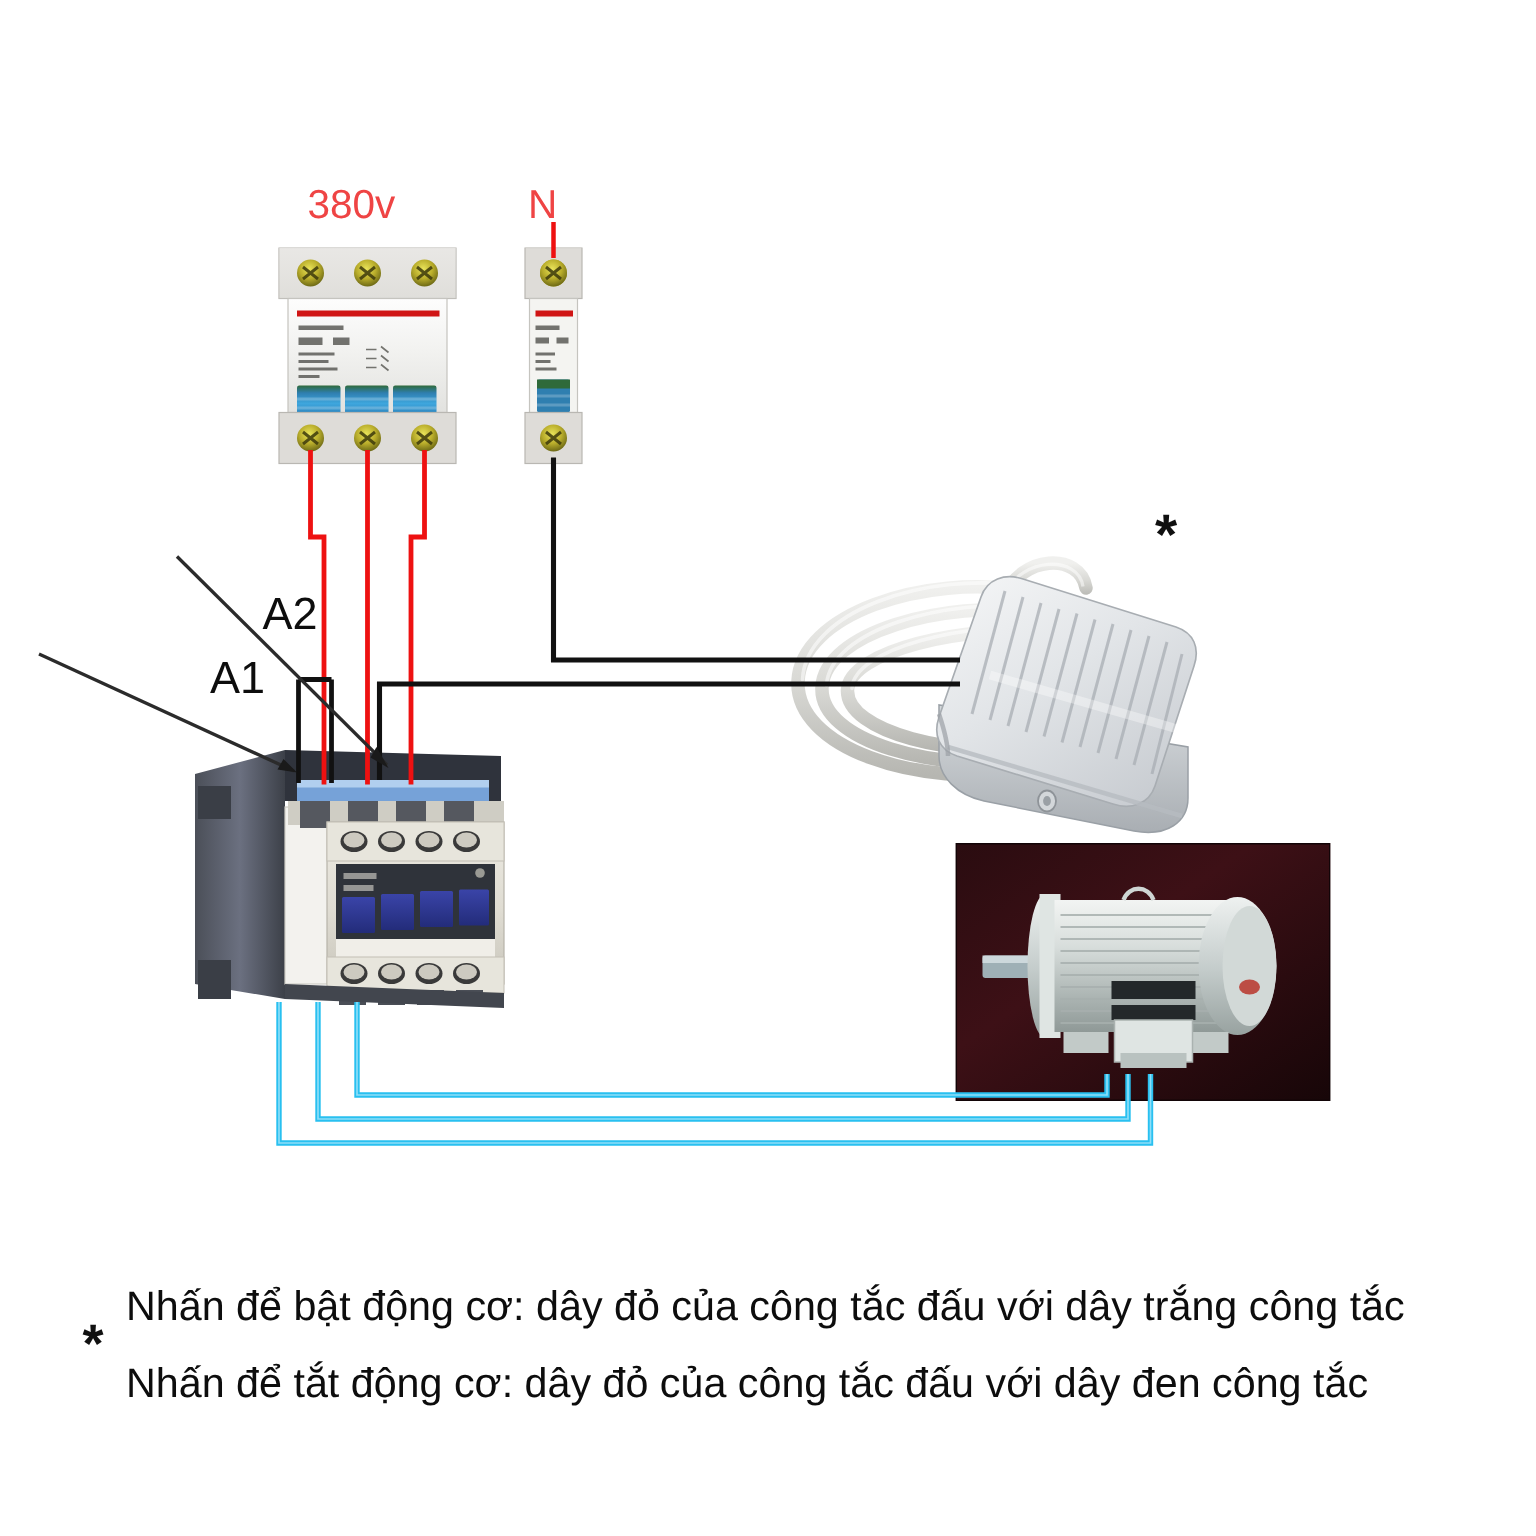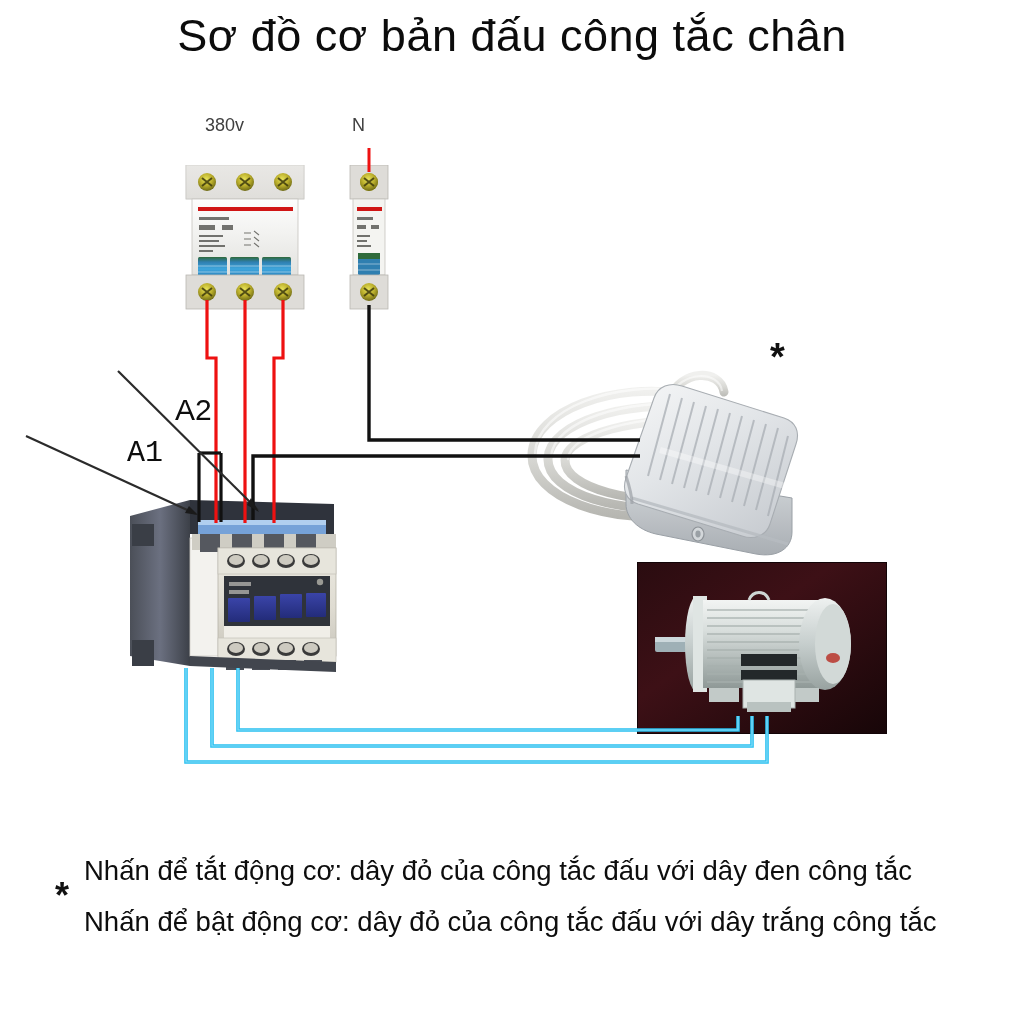--- a/index.html
+++ b/index.html
@@ -28,24 +28,25 @@
     text-align: center;
     font-size: 45px;
     line-height: 56px;
     letter-spacing: 0.5px;
     color: #0c0c0c;
     white-space: nowrap;
   }
 
   
   .term-label {
-    font-size: 18px;
+    font-size: 27px;
     line-height: 30px;
-    color: #404040;
+    color: #ef4444;
     white-space: nowrap;
+    margin-top: 11px;
   }
   .coil-label {
     font-size: 30px;
     line-height: 36px;
     color: #0d0d0d;
     white-space: nowrap;
   }
   .asterisk {
     font-size: 38px;
     line-height: 38px;
@@ -91,27 +92,26 @@
   }
 
   
   .dev { position: absolute; }
 </style>
 </head>
 <body>
 
 <div id="page">
 
-  <div class="abs" id="title">Sơ đồ cơ bản đấu công tắc chân</div>
 
   <div class="abs term-label" style="left:205px; top:110px;">380v</div>
   <div class="abs term-label" style="left:352px; top:110px;">N</div>
 
   <div class="abs coil-label" style="left:175px; top:392px;">A2</div>
-  <div class="abs coil-label" style="left:127px; top:435px;font-family:Liberation Mono, monospace;">A1</div>
+  <div class="abs coil-label" style="left:140px; top:435px;">A1</div>
 
   <div class="abs asterisk" style="left:770px; top:338px;">*</div>
 
   <div class="dev" style="left:184px; top:165px; width:122px; height:145px;">
     <svg width="122" height="145" viewBox="0 0 122 145">
       <defs>
         <linearGradient id="brkBody" x1="0" y1="0" x2="0" y2="1">
           <stop offset="0%" stop-color="#fdfdfd"></stop>
           <stop offset="45%" stop-color="#f2f2f0"></stop>
           <stop offset="100%" stop-color="#e2e2df"></stop>
@@ -487,19 +487,19 @@
       <path d="M186 668 L186 762 L767 762 L767 716"></path>
       <path d="M212 668 L212 746 L752 746 L752 716"></path>
       <path d="M238 668 L238 730 L738 730 L738 716"></path>
     </g>
   </svg>
 
   <div class="abs" id="notes">
     <div class="note-row">
       <div class="note-ast">*</div>
       <div class="note-lines">
+        <div class="note-line">Nhấn để bật động cơ: dây đỏ của công tắc đấu với dây trắng công tắc</div>
         <div class="note-line">Nhấn để tắt động cơ: dây đỏ của công tắc đấu với dây đen công tắc</div>
-        <div class="note-line">Nhấn để bật động cơ: dây đỏ của công tắc đấu với dây trắng công tắc</div>
       </div>
     </div>
   </div>
 
 </div>
 
 </body></html>

